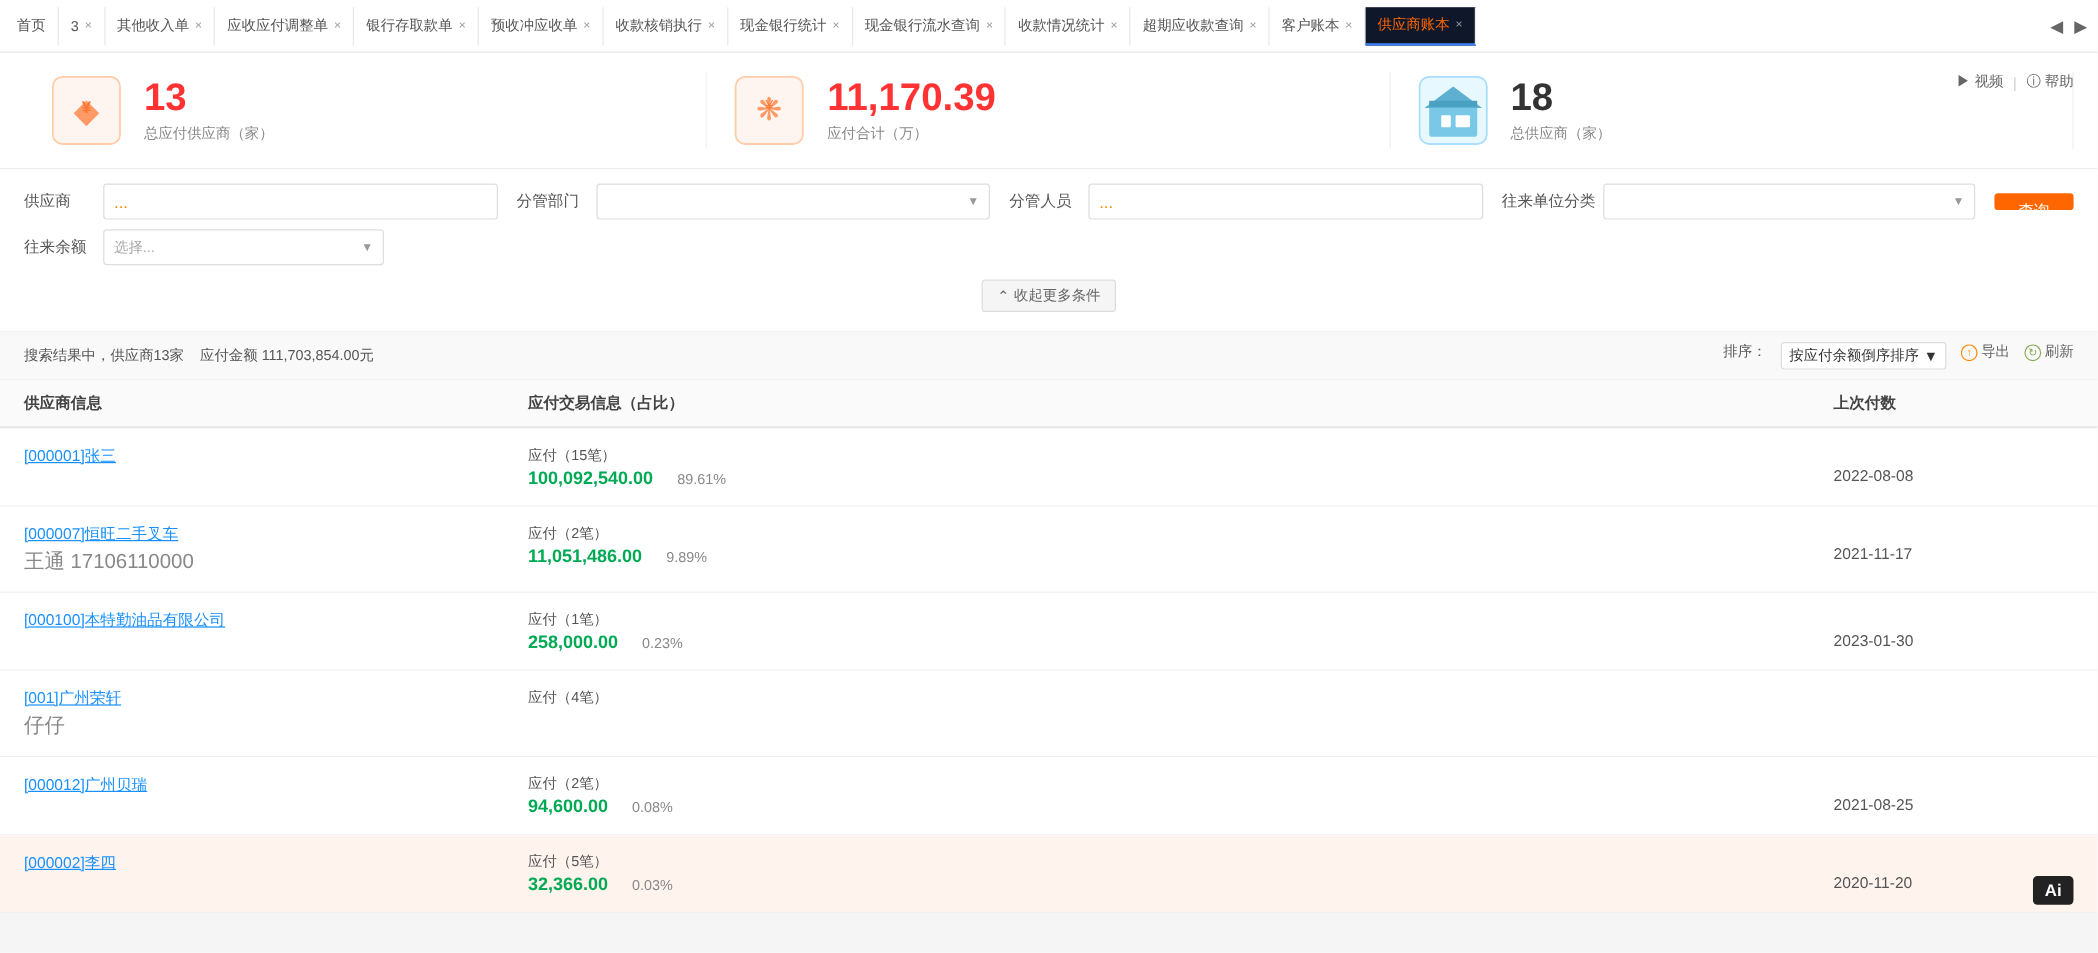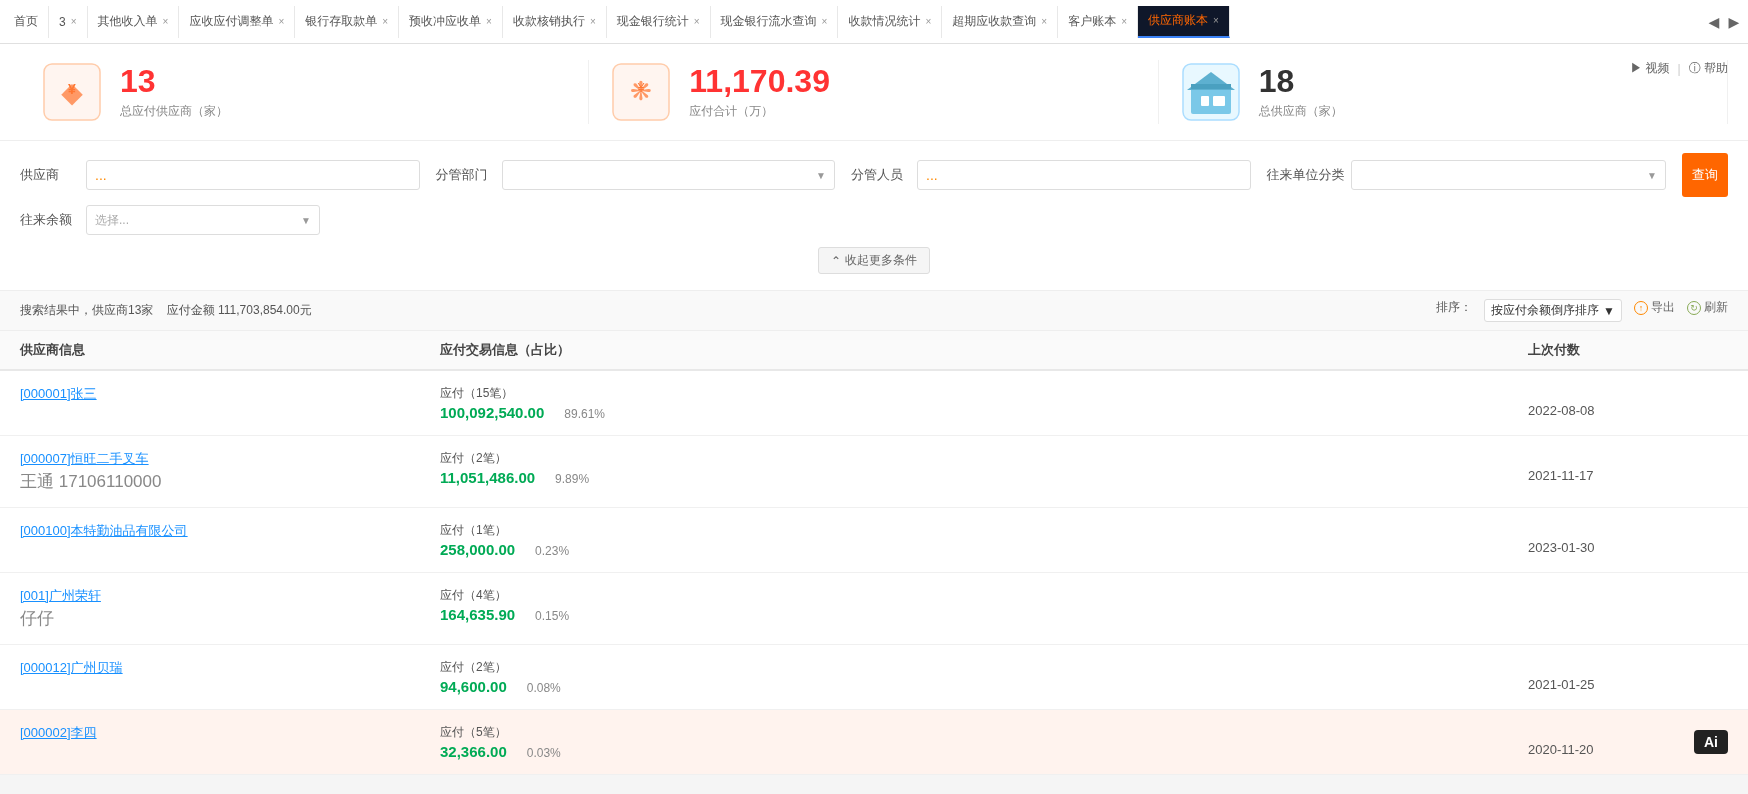--- a/index.html
+++ b/index.html
@@ -52,21 +52,21 @@
     .filter-input {
       flex: 1; height: 30px; border: 1px solid #ddd; border-radius: 3px; padding: 0 8px;
       font-size: 12px; color: #333; outline: none; cursor: pointer;
       display: flex; align-items: center; justify-content: space-between;
       background: #fff; position: relative;
     }
     .filter-input .dots { color: #ff8800; font-size: 14px; }
     .filter-input .arrow-down { color: #999; font-size: 10px; }
     .filter-btn-search {
       background: #ff6600; color: #fff; border: none; border-radius: 3px;
-      padding: 6px 10px; font-size: 13px; cursor: pointer; height: 44px;
+      padding: 6px 20px; font-size: 13px; cursor: pointer; height: 14px;
     }
     .collapse-btn {
       display: flex; align-items: center; justify-content: center; gap: 4px;
       background: #f5f5f5; border: 1px solid #ddd; border-radius: 3px;
       padding: 4px 12px; font-size: 12px; color: #666; cursor: pointer; margin: 4px auto;
       width: fit-content;
     }
 
     
     .result-bar {
@@ -358,40 +358,36 @@
             </div>
           </div>
         </div>
         <div class="col-lastpay last-pay">2023-01-30</div>
       </div>
       <div class="table-row">
         <div class="col-supplier"><span class="supplier-link">[001]广州荣轩</span><div class="supplier-sub">仔仔</div></div>
         <div class="col-transaction">
           <div class="trans-info">
             <span class="trans-label">应付（4笔）</span>
-            <div class="trans-row">
-              <span class="trans-amount">164,635.90</span>
-              <span class="trans-percent">0.15%</span>
-            </div>
           </div>
         </div>
         <div class="col-lastpay last-pay"></div>
       </div>
       <div class="table-row">
         <div class="col-supplier"><span class="supplier-link">[000012]广州贝瑞</span></div>
         <div class="col-transaction">
           <div class="trans-info">
             <span class="trans-label">应付（2笔）</span>
             <div class="trans-row">
               <span class="trans-amount">94,600.00</span>
               <span class="trans-percent">0.08%</span>
             </div>
           </div>
         </div>
-        <div class="col-lastpay last-pay">2021-01-25</div>
+        <div class="col-lastpay last-pay">2021-08-25</div>
       </div>
       <div class="table-row highlighted">
         <div class="col-supplier"><span class="supplier-link">[000002]李四</span></div>
         <div class="col-transaction">
           <div class="trans-info">
             <span class="trans-label">应付（5笔）</span>
             <div class="trans-row">
               <span class="trans-amount">32,366.00</span>
               <span class="trans-percent">0.03%</span>
             </div>

